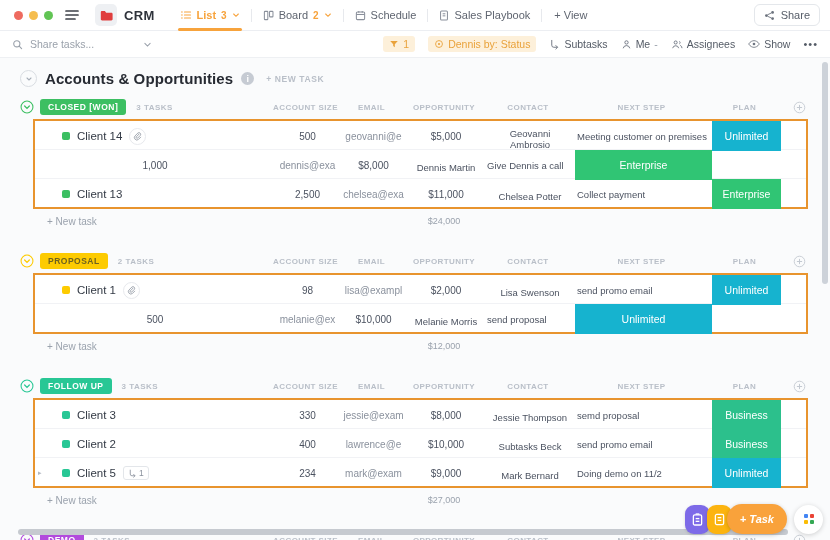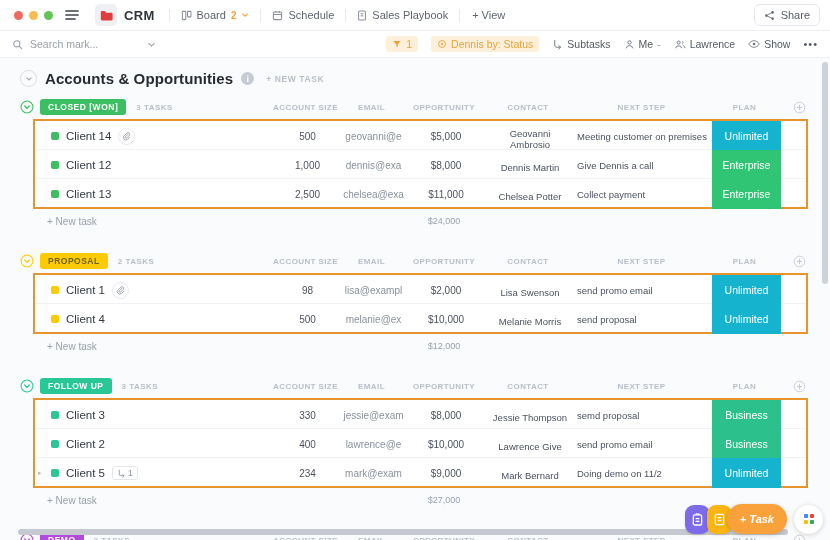--- a/index.html
+++ b/index.html
@@ -69,21 +69,21 @@
   .badge{font-size:8.5px;font-weight:bold;letter-spacing:.5px;border-radius:3px;padding:3px 8px;
          color:#fff;white-space:nowrap;}
   .gtasks{font-size:8px;color:#b9bfc8;letter-spacing:.5px;margin-left:10px;font-weight:bold;}
   .col{font-size:8px;letter-spacing:.4px;color:#b9bfc8;text-align:center;font-weight:bold;}
   .pluscol{display:flex;justify-content:flex-end;color:#c3c9d1;padding-right:2px;}
 
   .rowsbox{border:2px solid #e8942e;background:#fff;}
   .row{height:28px;border-top:1px solid #f1f2f5;background:#fff;}
   .row:first-child{border-top:none;}
   .cell{overflow:hidden;}
-  .name-cell{display:flex;align-items:center;gap:7px;padding-left:16px;position:relative;}
+  .name-cell{display:flex;align-items:center;gap:7px;padding-left:27px;position:relative;}
   .caret{position:absolute;left:3px;font-size:7px;color:#b4bac3;}
   .sq{width:8px;height:8px;border-radius:2px;flex:0 0 auto;}
   .nm{font-size:11.5px;color:#333a45;}
   .clip{width:15px;height:15px;border-radius:50%;border:1px solid #e7e9ed;display:flex;
         align-items:center;justify-content:center;color:#8a919d;background:#fff;}
   .subbadge{display:flex;align-items:center;gap:2px;border:1px solid #e3e6ea;border-radius:3px;
             padding:1px 4px;font-size:8.5px;color:#8a919d;}
   .c-acct{text-align:center;font-size:10px;color:#4b5260;}
   .c-email{text-align:center;font-size:10px;color:#8a919d;white-space:nowrap;}
   .c-opp{text-align:center;font-size:10px;color:#4b5260;}
@@ -134,20 +134,41 @@
           </g>
         </svg>
     </span>
     <span class="crmchip">
       <svg width="13" height="11" viewBox="0 0 16 13">
           <path d="M1 2.5 C1 1.7 1.7 1 2.5 1 H6 l1.6 2 H14 c.8 0 1.5.7 1.5 1.5 V11 c0 .8-.7 1.5-1.5 1.5 H2.5 C1.7 12.5 1 11.8 1 11 Z" fill="currentColor"></path>
         </svg>
     </span>
     <span class="crmtitle">CRM</span>
     <nav class="tabs" id="tabs">
+        <div class="tab active">
+          <span class="ticon">
+            <svg width="12" height="12" viewBox="0 0 16 16">
+              <g stroke="currentColor" stroke-width="1.5" stroke-linecap="round">
+                <circle cx="2.6" cy="4" r="1" fill="currentColor" stroke="none"></circle>
+                <line x1="6" y1="4" x2="14" y2="4"></line>
+                <circle cx="2.6" cy="8" r="1" fill="currentColor" stroke="none"></circle>
+                <line x1="6" y1="8" x2="14" y2="8"></line>
+                <circle cx="2.6" cy="12" r="1" fill="currentColor" stroke="none"></circle>
+                <line x1="6" y1="12" x2="14" y2="12"></line>
+              </g>
+            </svg>
+          </span>
+          <span>List</span>
+          <span class="cnt">3</span>
+          <span class="tchev">
+            <svg width="8" height="8" viewBox="0 0 12 12">
+              <path d="M2.5 4.5 6 8 9.5 4.5" fill="none" stroke="currentColor" stroke-width="1.6" stroke-linecap="round"></path>
+            </svg>
+          </span>
+        </div>
         <span class="tabdiv"></span>
         <div class="tab">
           <span class="ticon">
             <svg width="11" height="11" viewBox="0 0 16 16">
               <g fill="none" stroke="currentColor" stroke-width="1.5">
                 <rect x="2" y="2" width="5" height="12" rx="1"></rect>
                 <rect x="9.5" y="2" width="5" height="8" rx="1"></rect>
               </g>
             </svg>
           </span>
@@ -209,21 +230,21 @@
   </header>
 
   <div class="toolbar">
     <div class="search">
       <span style="display:flex">
         <svg width="11" height="11" viewBox="0 0 16 16">
             <circle cx="7" cy="7" r="4.5" fill="none" stroke="currentColor" stroke-width="1.6"></circle>
             <line x1="10.5" y1="10.5" x2="14" y2="14" stroke="currentColor" stroke-width="1.6" stroke-linecap="round"></line>
           </svg>
       </span>
-      <span>Search mark...</span>
+      <span>Share tasks...</span>
       <span class="schev">
         <svg width="9" height="9" viewBox="0 0 12 12">
             <path d="M2.5 4.5 6 8 9.5 4.5" fill="none" stroke="currentColor" stroke-width="1.4" stroke-linecap="round"></path>
           </svg>
       </span>
     </div>
     <div class="tright">
       <span class="pill">
         <span style="display:flex">
           <svg width="10" height="10" viewBox="0 0 16 16">
@@ -268,21 +289,21 @@
         <span style="display:flex">
           <svg width="12" height="11" viewBox="0 0 18 16">
               <g fill="none" stroke="currentColor" stroke-width="1.4">
                 <circle cx="7" cy="5" r="2.3"></circle>
                 <path d="M2.5 13.5 a4.6 4.6 0 0 1 9 0"></path>
                 <path d="M12.5 3.2 a2.3 2.3 0 0 1 0 4"></path>
                 <path d="M13.8 9.3 a4.6 4.6 0 0 1 2.7 4.2"></path>
               </g>
             </svg>
         </span>
-        <span>Lawrence</span>
+        <span>Assignees</span>
       </span>
       <span class="titem">
         <span style="display:flex">
           <svg width="12" height="10" viewBox="0 0 18 12">
               <path d="M1 6 C3.5 2 7 1 9 1 s5.5 1 8 5 c-2.5 4-6 5-8 5 S3.5 10 1 6 Z" fill="none" stroke="currentColor" stroke-width="1.3"></path>
               <circle cx="9" cy="6" r="2" fill="currentColor"></circle>
             </svg>
         </span>
         <span>Show</span>
       </span>
@@ -341,24 +362,20 @@
               </div>
               <div class="cell c-acct">500</div>
               <div class="cell c-email">geovanni@e</div>
               <div class="cell c-opp">$5,000</div>
               <div class="cell c-contact">Geovanni Ambrosio</div>
               <div class="cell c-next">Meeting customer on premises</div>
               <div class="plan-cell" style="background:#16b3cf">Unlimited</div>
               <div></div>
             </div>
             <div class="row grid">
-              <div class="cell name-cell">
-                <span class="sq" style="background:#3cbf62"></span>
-                <span class="nm">Client 12</span>
-              </div>
               <div class="cell c-acct">1,000</div>
               <div class="cell c-email">dennis@exa</div>
               <div class="cell c-opp">$8,000</div>
               <div class="cell c-contact">Dennis Martin</div>
               <div class="cell c-next">Give Dennis a call</div>
               <div class="plan-cell" style="background:#30c574">Enterprise</div>
               <div></div>
             </div>
             <div class="row grid">
               <div class="cell name-cell">
@@ -424,24 +441,20 @@
               </div>
               <div class="cell c-acct">98</div>
               <div class="cell c-email">lisa@exampl</div>
               <div class="cell c-opp">$2,000</div>
               <div class="cell c-contact">Lisa Swenson</div>
               <div class="cell c-next">send promo email</div>
               <div class="plan-cell" style="background:#16b3cf">Unlimited</div>
               <div></div>
             </div>
             <div class="row grid">
-              <div class="cell name-cell">
-                <span class="sq" style="background:#fdcb01"></span>
-                <span class="nm">Client 4</span>
-              </div>
               <div class="cell c-acct">500</div>
               <div class="cell c-email">melanie@ex</div>
               <div class="cell c-opp">$10,000</div>
               <div class="cell c-contact">Melanie Morris</div>
               <div class="cell c-next">send proposal</div>
               <div class="plan-cell" style="background:#16b3cf">Unlimited</div>
               <div></div>
             </div>
           </div>
           <div class="gfoot grid">
@@ -496,21 +509,21 @@
               <div></div>
             </div>
             <div class="row grid">
               <div class="cell name-cell">
                 <span class="sq" style="background:#28c795"></span>
                 <span class="nm">Client 2</span>
               </div>
               <div class="cell c-acct">400</div>
               <div class="cell c-email">lawrence@e</div>
               <div class="cell c-opp">$10,000</div>
-              <div class="cell c-contact">Lawrence Give</div>
+              <div class="cell c-contact">Subtasks Beck</div>
               <div class="cell c-next">send promo email</div>
               <div class="plan-cell" style="background:#2cc08c">Business</div>
               <div></div>
             </div>
             <div class="row grid">
               <div class="cell name-cell">
                 <span class="caret">▸</span>
                 <span class="sq" style="background:#28c795"></span>
                 <span class="nm">Client 5</span>
                 <span class="subbadge"><span style="display:flex">

